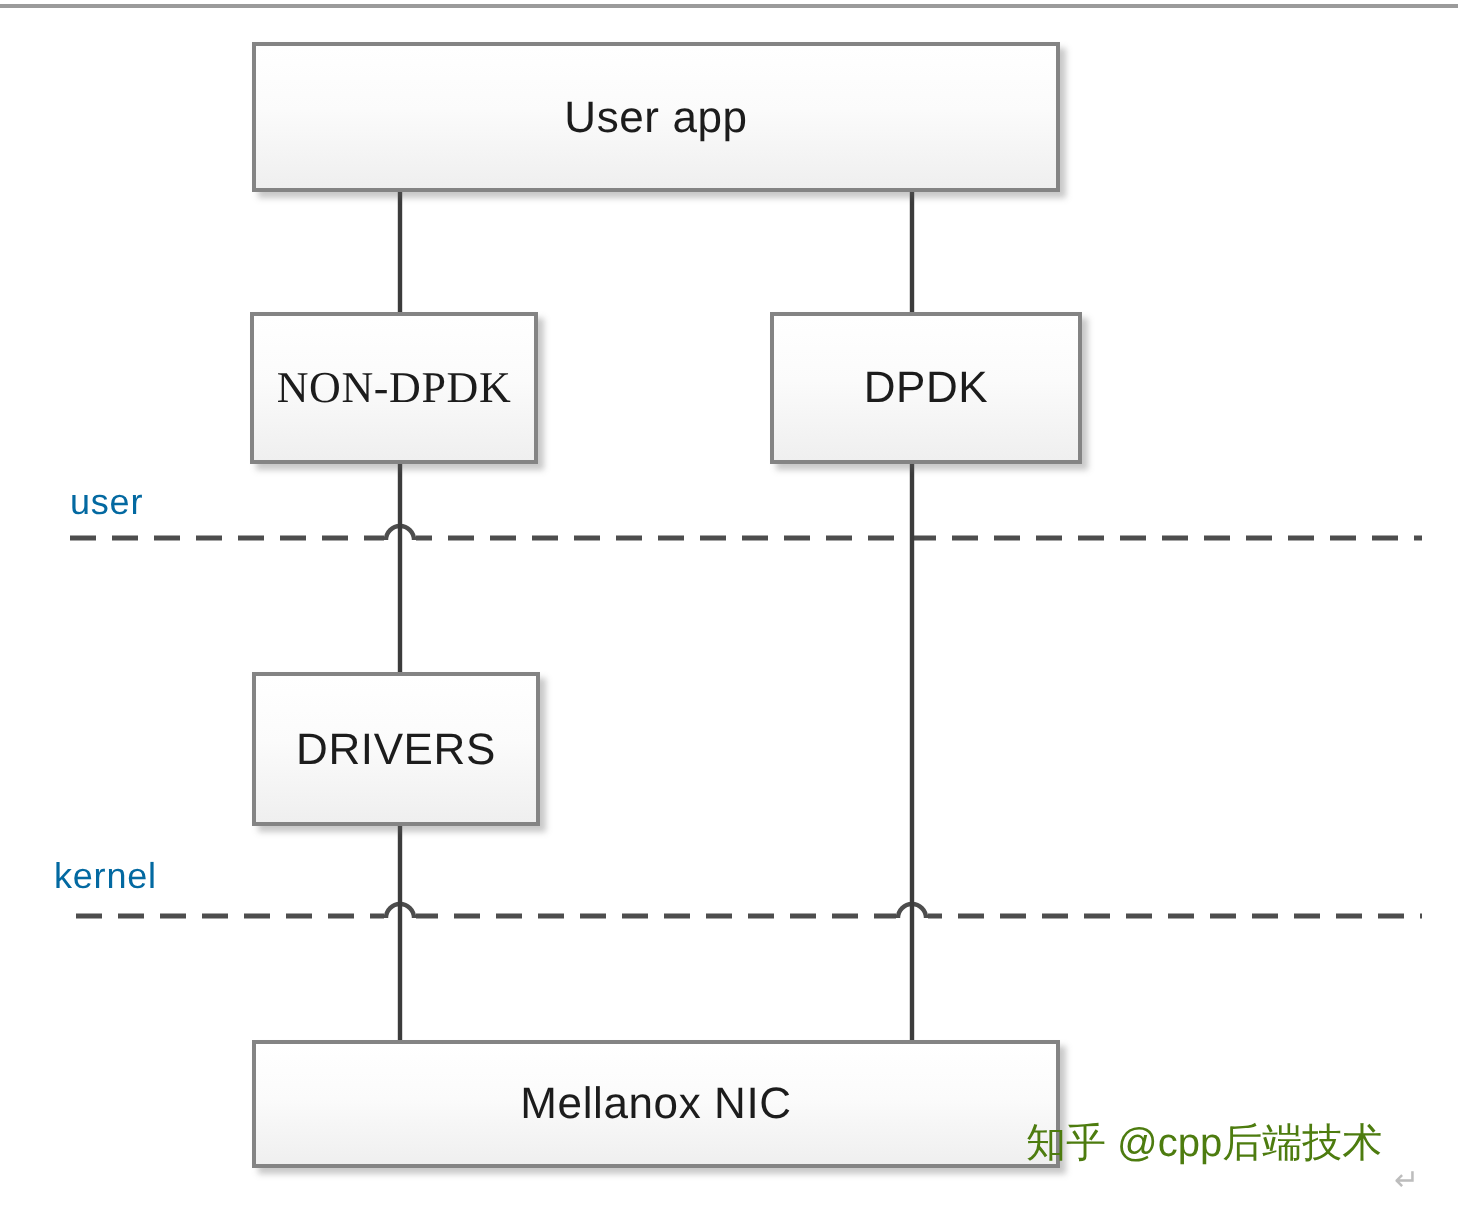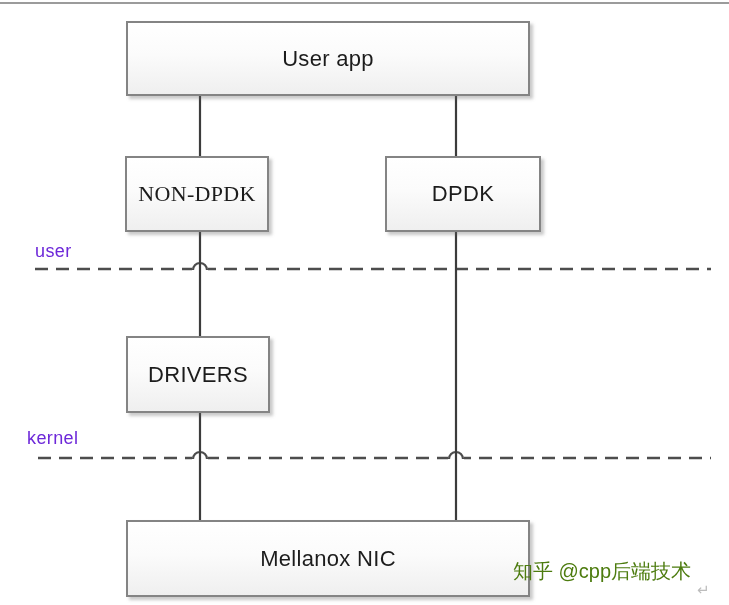--- a/index.html
+++ b/index.html
@@ -42,26 +42,26 @@
     align-items: center;
     justify-content: center;
     font-size: 22px;
     color: #1c1c1c;
     letter-spacing: 0.3px;
   }
   .node-user-app     { left: 126px; top: 21px;  width: 404px; height: 75px; }
   .node-non-dpdk     { left: 125px; top: 156px; width: 144px; height: 76px; font-family: Liberation Serif, serif; }
   .node-dpdk         { left: 385px; top: 156px; width: 156px; height: 76px; }
   .node-drivers      { left: 126px; top: 336px; width: 144px; height: 77px; }
-  .node-mellanox-nic { left: 126px; top: 520px; width: 404px; height: 77px; }
+  .node-mellanox-nic { left: 126px; top: 520px; width: 404px; height: 64px; }
   .boundary-label {
     position: absolute;
     z-index: 2;
     font-size: 18px;
-    color: #6d28d9;
+    color: #0369a1;
     letter-spacing: 0.4px;
   }
   .label-user   { left: 35px; top: 241px; }
   .label-kernel { left: 27px; top: 428px; }
   .watermark {
     position: absolute;
     z-index: 3;
     left: 513px;
     top: 558px;
     font-size: 20px;

